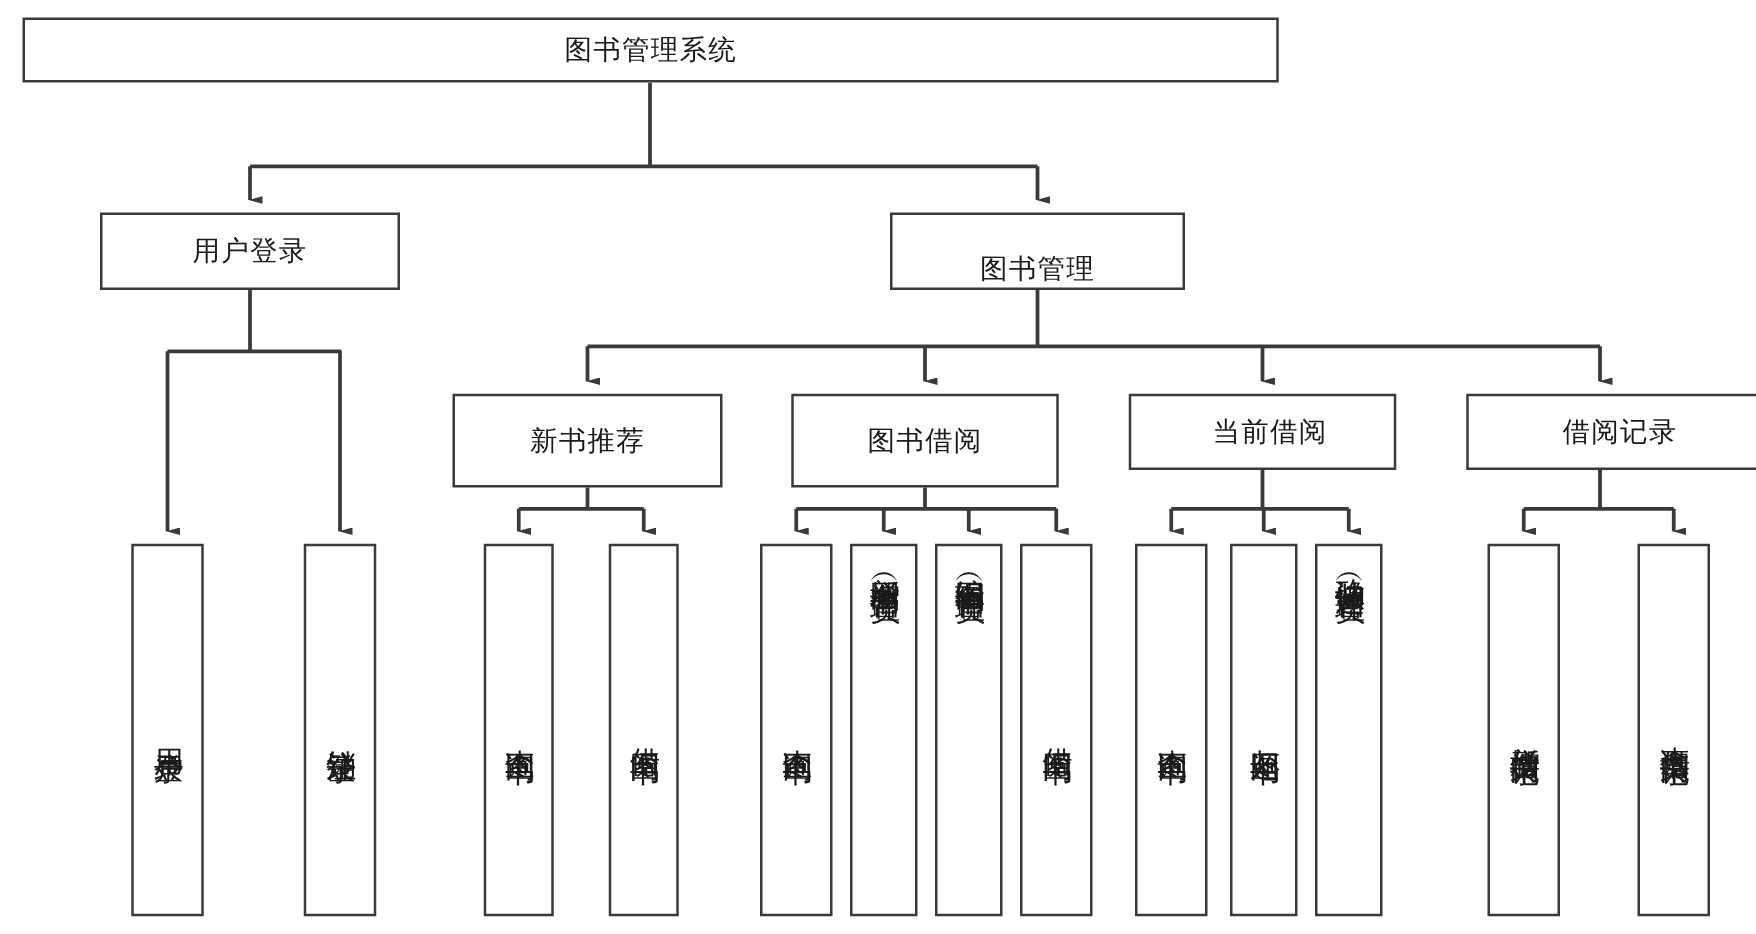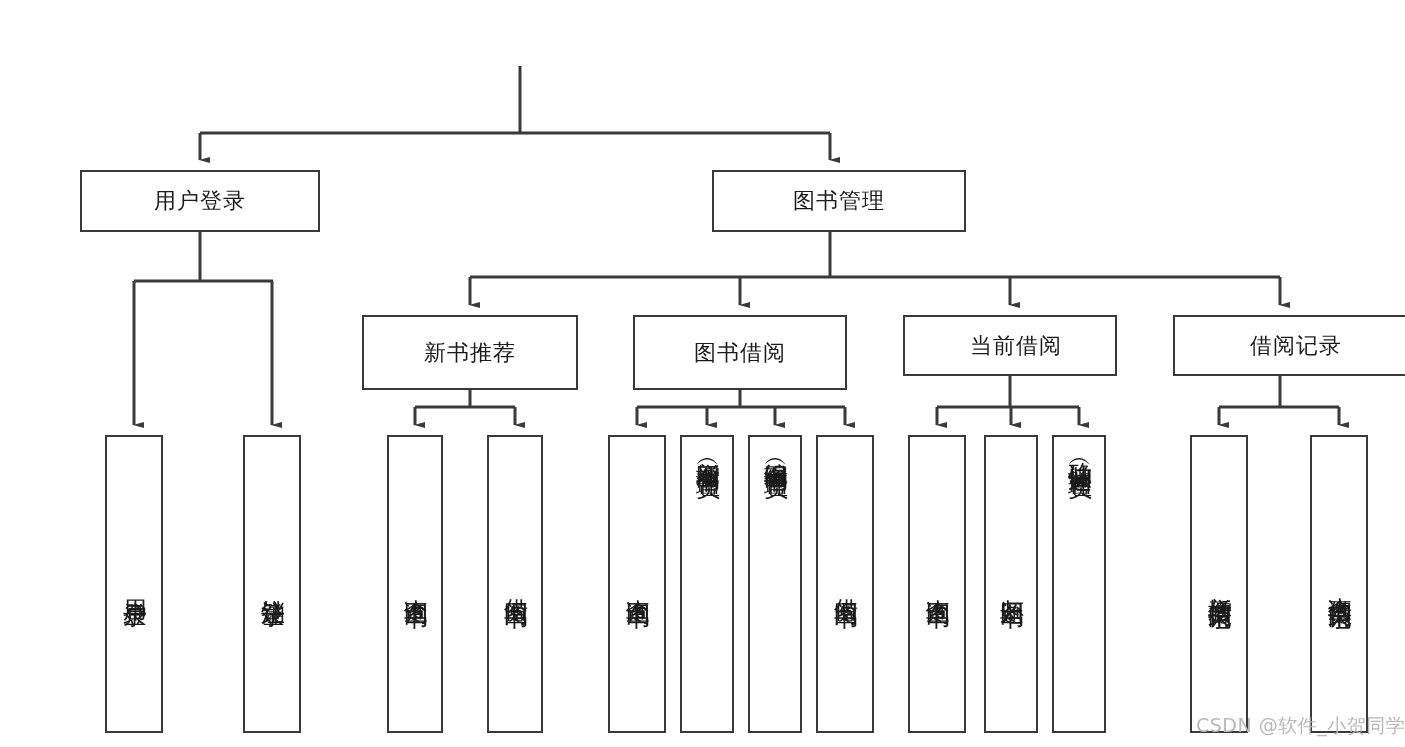--- a/index.html
+++ b/index.html
@@ -113,26 +113,29 @@
       <path d="M1011,407 L1011,425" marker-end="url(#arrow)"></path>
       <path d="M1079,407 L1079,425" marker-end="url(#arrow)"></path>
 
       <path d="M1280,376 L1280,407"></path>
       <path d="M1219,407 L1339,407"></path>
       <path d="M1219,407 L1219,425" marker-end="url(#arrow)"></path>
       <path d="M1339,407 L1339,425" marker-end="url(#arrow)"></path>
     </g>
   </svg>
 
+  <div class="node horiz" id="root-node" style="left: 18px; top: 14px; width: 1005px; height: 52px;">
+    <span>图书管理系统</span>
+  </div>
 
   <div id="level2-layer">
       <div class="node horiz" style="left: 80px; top: 170px; width: 240px; height: 62px;">
         <span>用户登录</span>
       </div>
-      <div class="node horiz" style="left: 712px; top: 170px; width: 254px; height: 62px;">
+      <div class="node horiz" style="left: 712px; top: 170px; width: 236px; height: 62px; align-items: flex-end;">
         <span>图书管理</span>
       </div>
     </div>
   <div id="level3-layer">
       <div class="node horiz" style="left: 362px; top: 315px; width: 216px; height: 75px;">
         <span>新书推荐</span>
       </div>
       <div class="node horiz" style="left: 633px; top: 315px; width: 214px; height: 75px;">
         <span>图书借阅</span>
       </div>
@@ -178,14 +181,13 @@
         <span class="vtext">确认归还（管理员）</span>
       </div>
       <div class="node vert mid" style="left: 1190px; top: 435px; width: 58px; height: 298px;">
         <span class="vtext">新增借阅记录</span>
       </div>
       <div class="node vert mid" style="left: 1310px; top: 435px; width: 58px; height: 298px;">
         <span class="vtext">查询借阅记录</span>
       </div>
     </div>
 
-  <div class="watermark" style="left: 1196px; top: 713px;">CSDN @软件_小贺同学</div>
 </div>
 
 </body></html>

